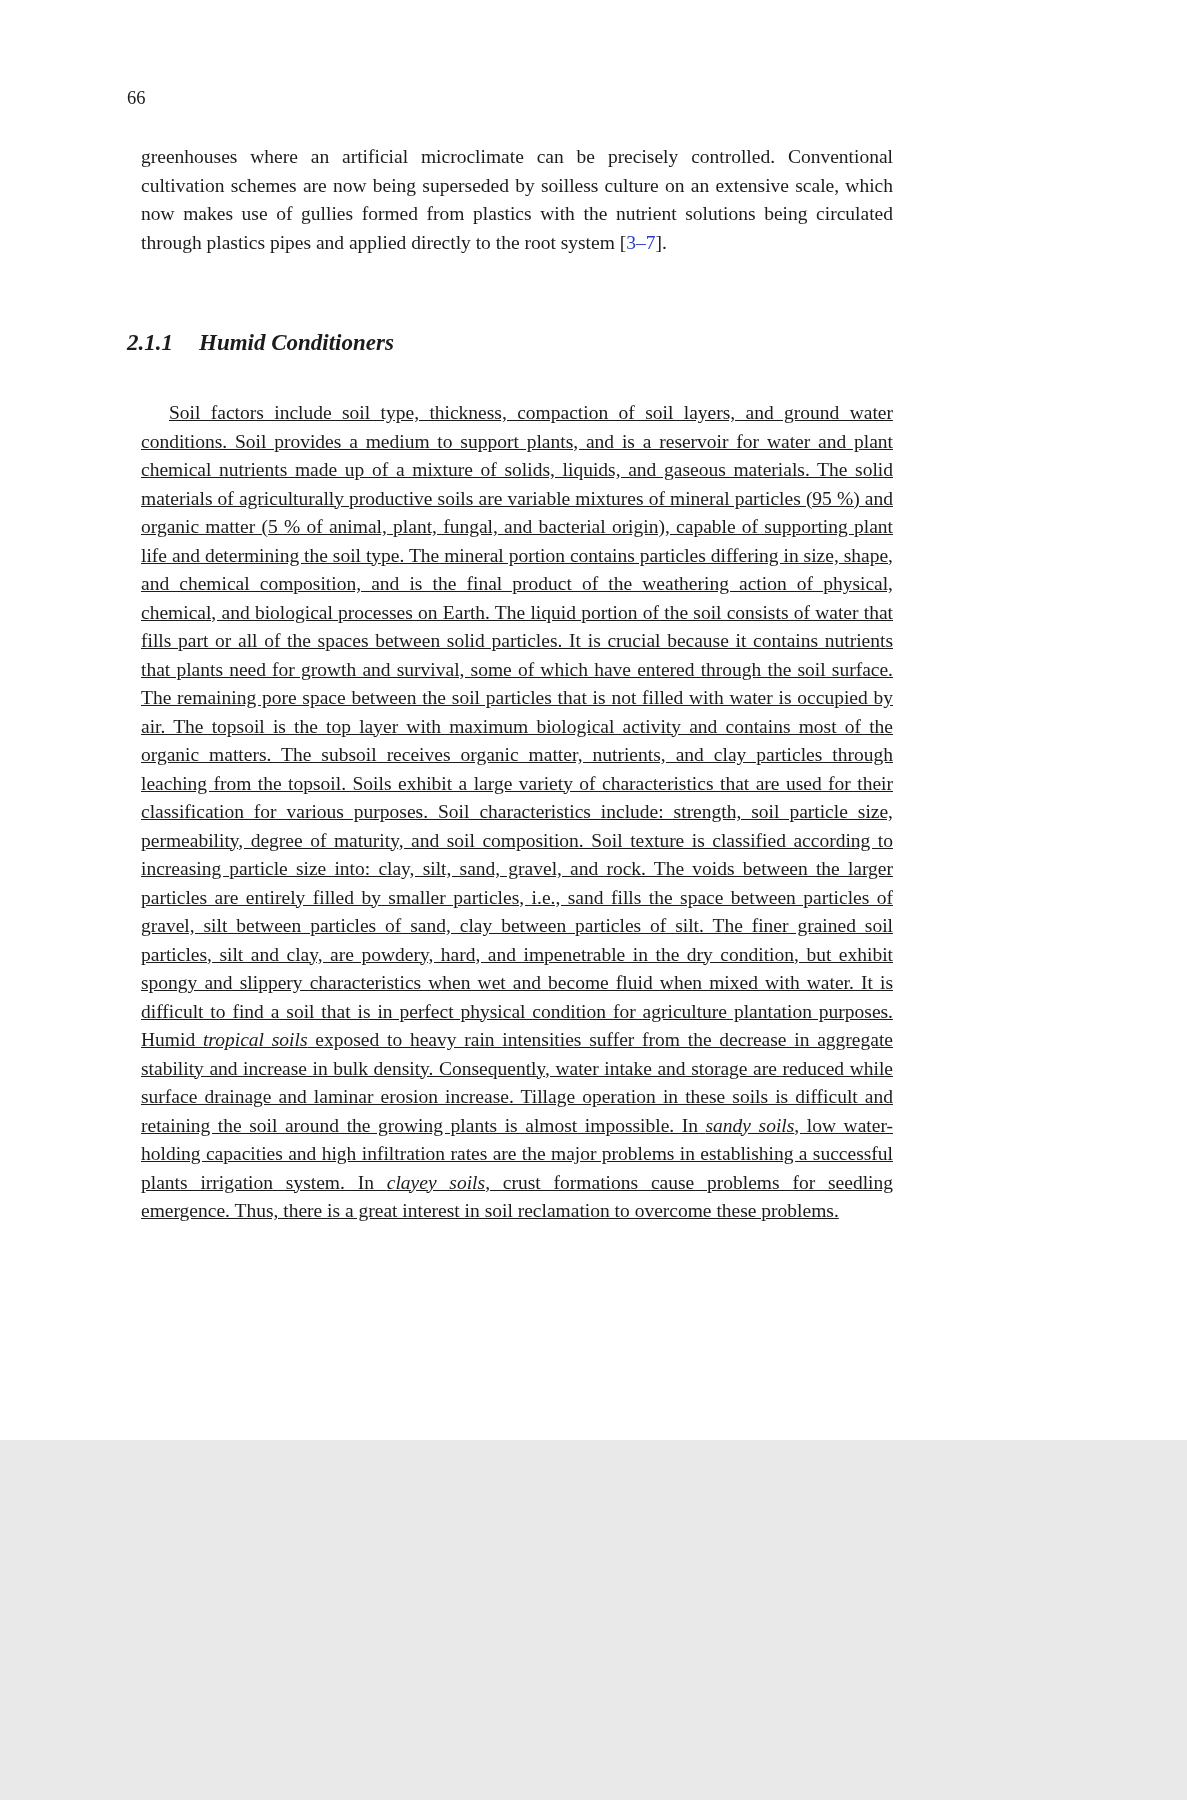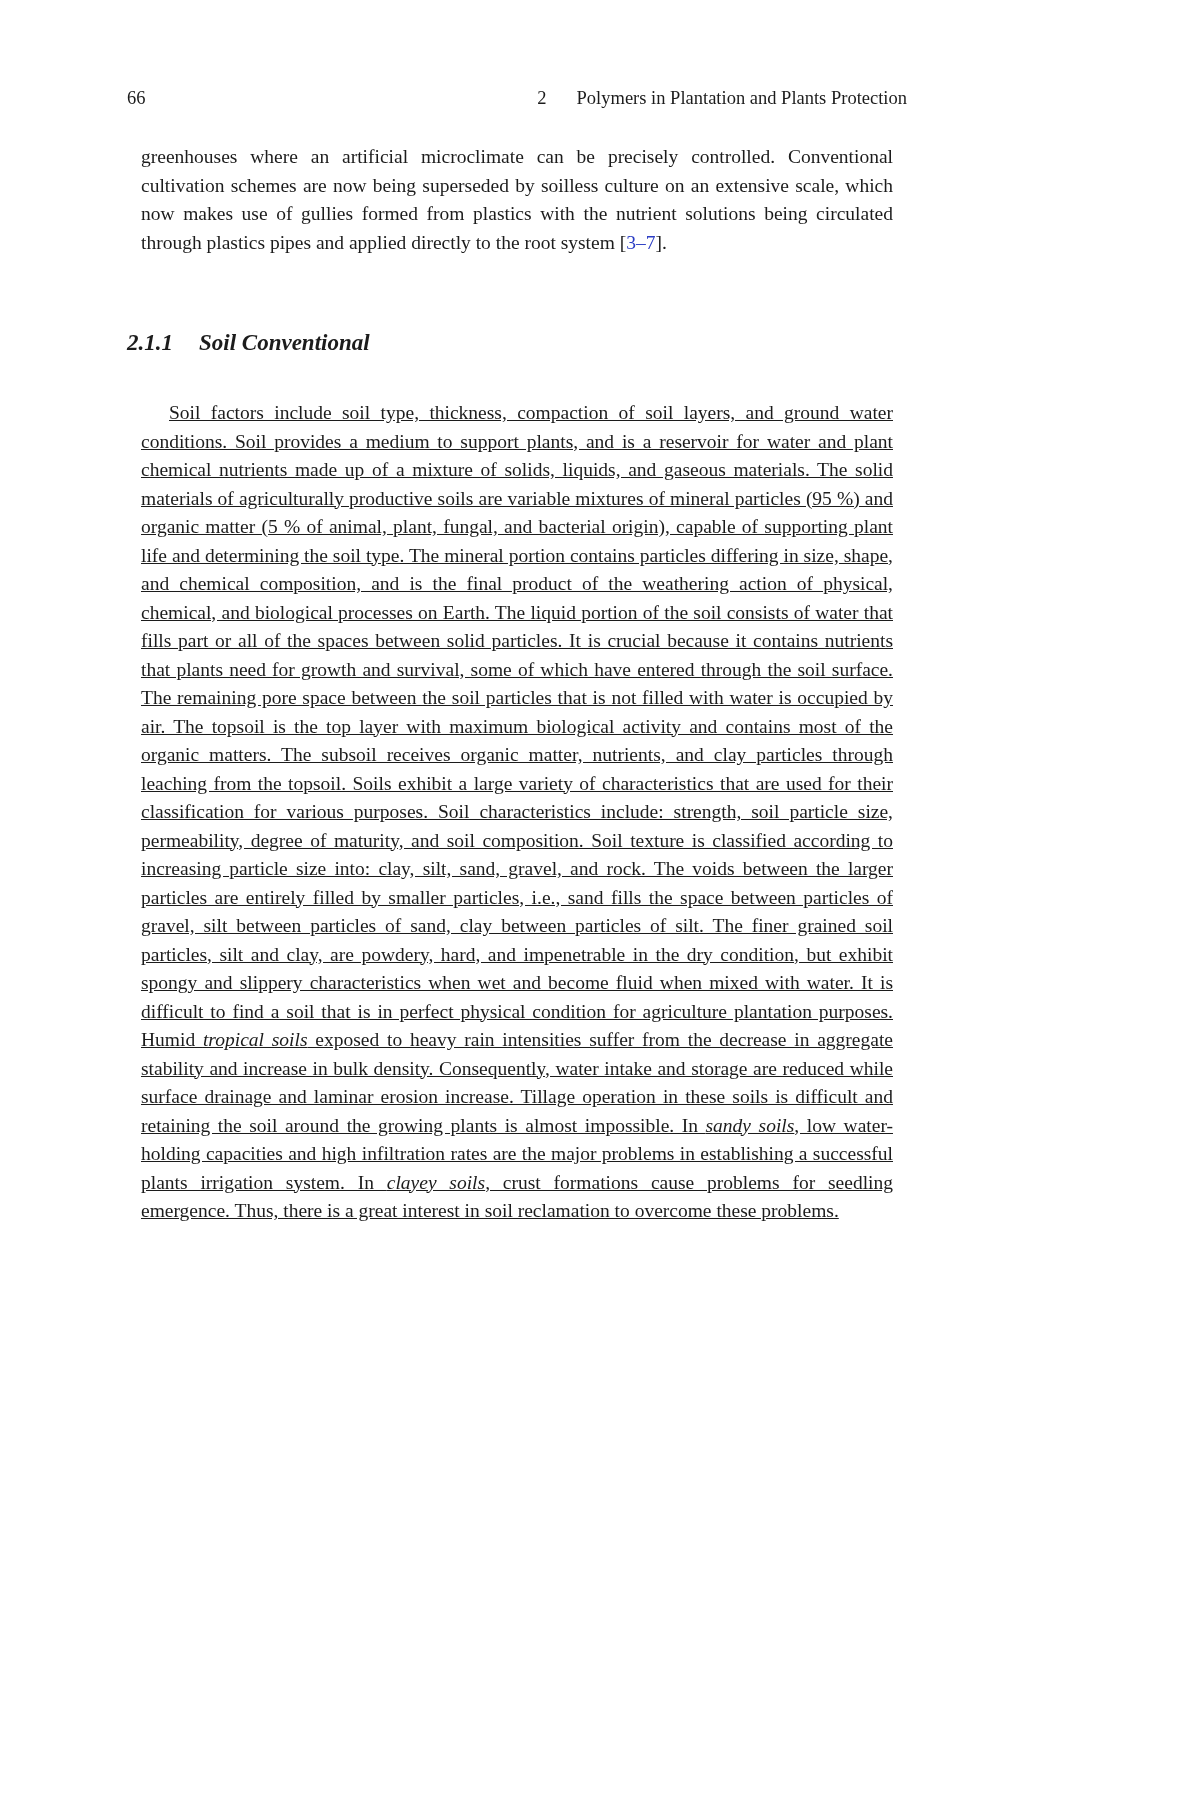--- a/index.html
+++ b/index.html
@@ -4,21 +4,21 @@
 <style>
   :root{
     --text-color:#1c1c1c;
     --citation-link:#2a3cc4;
     --page-bg:#ffffff;
   }
   html,body{margin:0;padding:0;background:#e9e9e9;}
   .page{
     position:relative;
     width:1187px;
-    height:1800px;
+    height:1440px;
     margin:0 auto;
     background:var(--page-bg);
     font-family:"Liberation Serif","DejaVu Serif",serif;
     color:var(--text-color);
     overflow:hidden;
   }
   .content{
     position:absolute;
     left:127px;
     top:86px;
@@ -68,31 +68,28 @@
   }
 </style>
 </head>
 <body>
 
 <div class="page">
   <div class="content">
 
     <div class="running-header">
       <span>66</span>
-      <span class="running-head-right">
-        <span class="chap-num">2</span><span>Polymers in Plantation and Plants Protection</span>
-      </span>
     </div>
 
     <div class="intro-block">
         <p class="body-para"><span>greenhouses where an artificial microclimate can be precisely controlled. Conventional cultivation schemes are now being superseded by soilless culture on an extensive scale, which now makes use of gullies formed from plastics with the nutrient solutions being circulated through plastics pipes and applied directly to the root system [</span><span class="cite">3–7</span><span>].</span></p>
       </div>
 
     <h2 class="section-heading">
-      <span class="sec-num">2.1.1</span><span>Soil Conventional</span>
+      <span class="sec-num">2.1.1</span><span>Humid Conditioners</span>
     </h2>
 
     <div class="body-block">
         <p class="body-para indent"><span>Soil factors include soil type, thickness, compaction of soil layers, and ground water conditions. Soil provides a medium to support plants, and is a reservoir for water and plant chemical nutrients made up of a mixture of solids, liquids, and gaseous materials. The solid materials of agriculturally productive soils are variable mixtures of mineral particles (95 %) and organic matter (5 % of animal, plant, fungal, and bacterial origin), capable of supporting plant life and determining the soil type. The mineral portion contains particles differing in size, shape, and chemical composition, and is the final product of the weathering action of physical, chemical, and biological processes on Earth. The liquid portion of the soil consists of water that fills part or all of the spaces between solid particles. It is crucial because it contains nutrients that plants need for growth and survival, some of which have entered through the soil surface. The remaining pore space between the soil particles that is not filled with water is occupied by air. The topsoil is the top layer with maximum biological activity and contains most of the organic matters. The subsoil receives organic matter, nutrients, and clay particles through leaching from the topsoil. Soils exhibit a large variety of characteristics that are used for their classification for various purposes. Soil characteristics include: strength, soil particle size, permeability, degree of maturity, and soil composition. Soil texture is classified according to increasing particle size into: clay, silt, sand, gravel, and rock. The voids between the larger particles are entirely filled by smaller particles, i.e., sand fills the space between particles of gravel, silt between particles of sand, clay between particles of silt. The finer grained soil particles, silt and clay, are powdery, hard, and impenetrable in the dry condition, but exhibit spongy and slippery characteristics when wet and become fluid when mixed with water. It is difficult to find a soil that is in perfect physical condition for agriculture plantation purposes. Humid </span><span class="em">tropical soils</span><span> exposed to heavy rain intensities suffer from the decrease in aggregate stability and increase in bulk density. Consequently, water intake and storage are reduced while surface drainage and laminar erosion increase. Tillage operation in these soils is difficult and retaining the soil around the growing plants is almost impossible. In </span><span class="em">sandy soils</span><span>, low water-holding capacities and high infiltration rates are the major problems in establishing a successful plants irrigation system. In </span><span class="em">clayey soils</span><span>, crust formations cause problems for seedling emergence. Thus, there is a great interest in soil reclamation to overcome these problems.</span></p>
       </div>
 
   </div>
 </div>
 
 </body></html>

